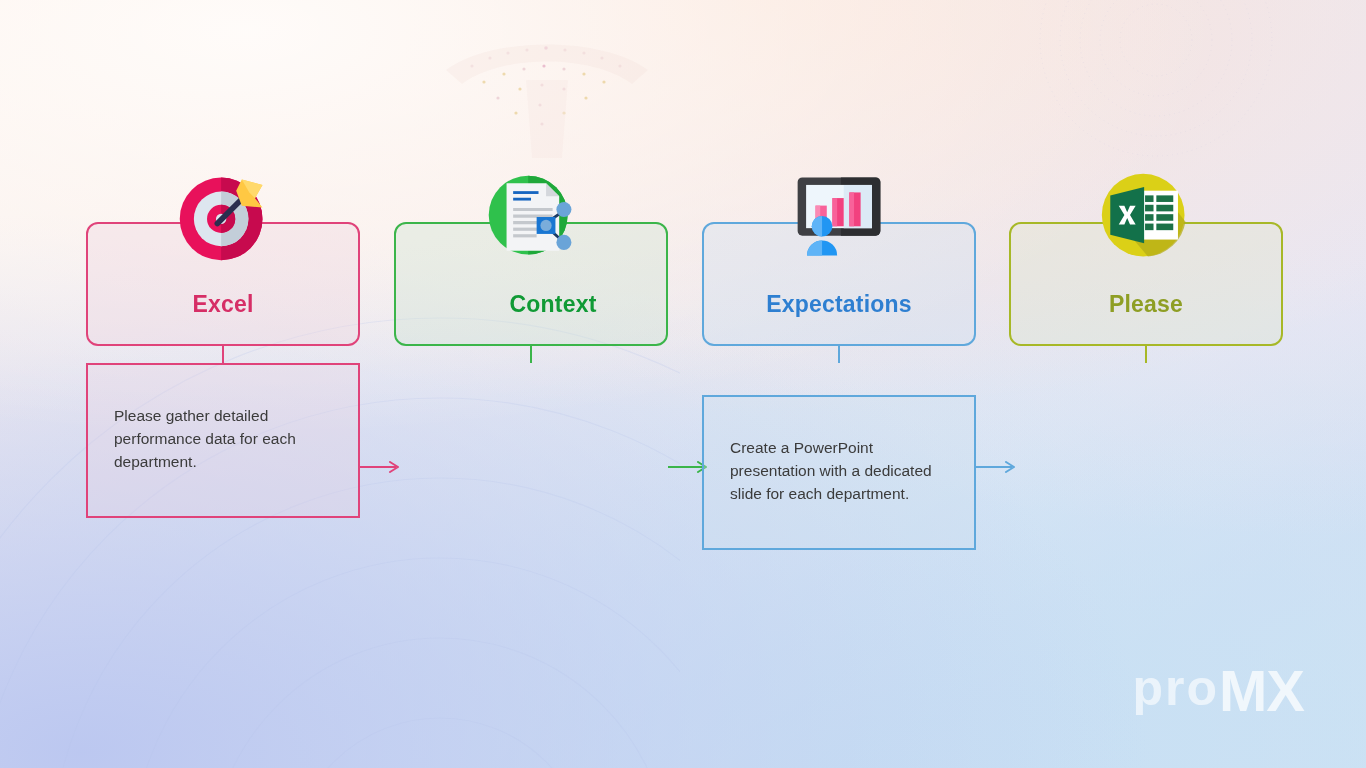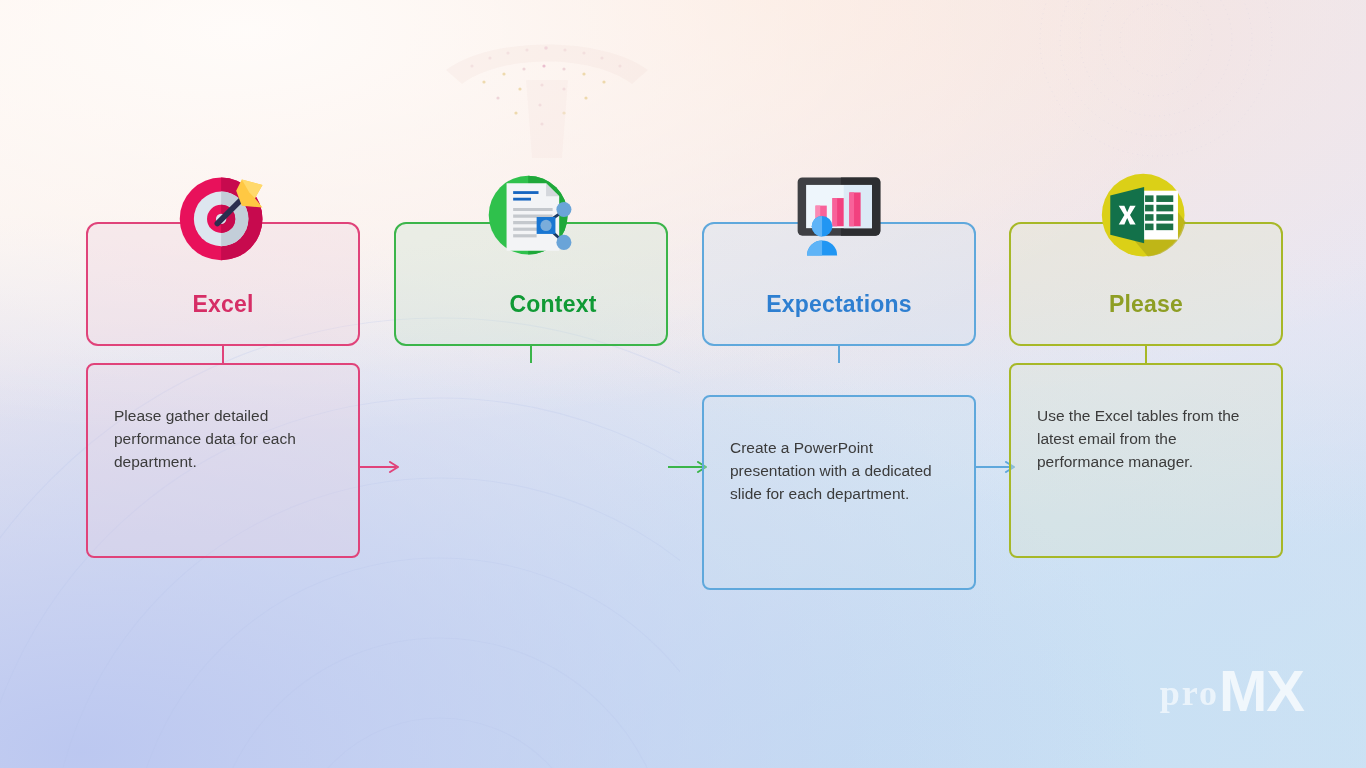--- a/index.html
+++ b/index.html
@@ -94,23 +94,23 @@
     width: 2px;
     height: 17px;
   }
 
   
   .body-card {
     position: absolute;
     top: 363px;
     left: 0;
     width: 100%;
-    height: 195px;
+    height: 155px;
     box-sizing: border-box;
-    border-radius: 8px;
+    border-radius: 0;
     border: 2px solid #000;
     padding: 40px 26px 0 26px;
   }
   .body-text {
     font-size: 15.5px;
     line-height: 1.48;
     color: #3b3b3b;
     font-family: "Liberation Sans", sans-serif;
   }
 
@@ -142,25 +142,24 @@
     right: 62px;
     bottom: 48px;
     font-size: 58px;
     font-weight: bold;
     letter-spacing: -1px;
     color: rgba(255,255,255,0.72);
     line-height: 1;
     user-select: none;
   }
   .logo .pro {
-    font-size: 36px;
+    font-size: 50px;
     letter-spacing: 2px;
     vertical-align: 6px;
     color: rgba(255,255,255,0.62);
-    font-family: Liberation Serif, serif;
   }
 </style>
 </head>
 <body>
 
 <div id="slide">
 
   <svg class="deco-fan" viewBox="0 0 230 200">
     <g fill="#d9a6b5">
       <circle cx="40" cy="108" r="1.6"></circle>
@@ -349,22 +348,19 @@
         <path d="M21 38 L27 38 L30 45 L33 38 L39 38 L33 48 L39 58 L33 58 L30 51 L27 58 L21 58 L27 48 Z" fill="#ffffff"></path>
       </svg>
     </div>
 
     <div class="head-card" style="border-color:#A7B827; background:rgba(223,229,206,0.36);">
       <span class="head-title" style="color:#8E9E24;">Please</span>
     </div>
 
     <div class="connector" style="background:#A7B827;"></div>
 
-    <div class="body-card" style="border-color:#A7B827; background:rgba(223,229,206,0.34);">
-      <div class="body-text">Use the Excel tables from the latest email from the performance manager.</div>
-    </div>
   </div>
 
   <div class="logo">
     <span class="pro">pro</span><span>MX</span>
   </div>
 
 </div>
 
 </body></html>

